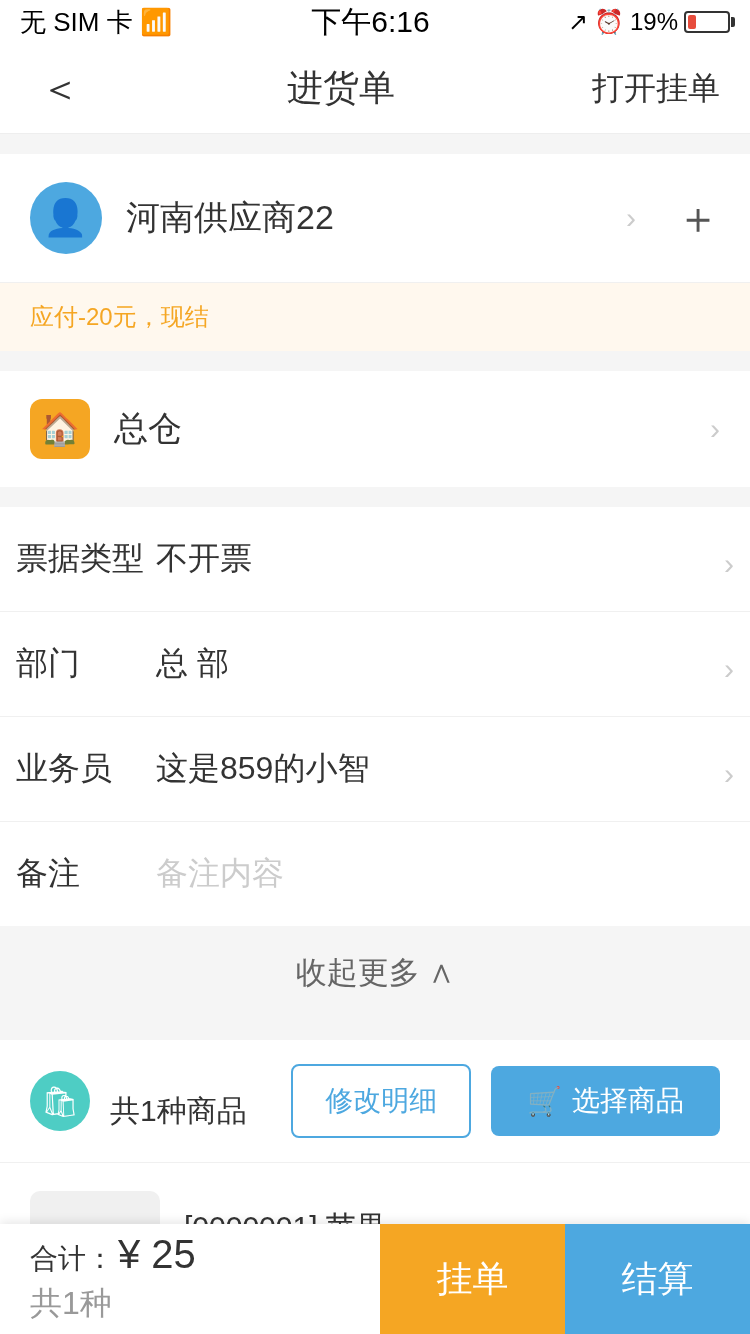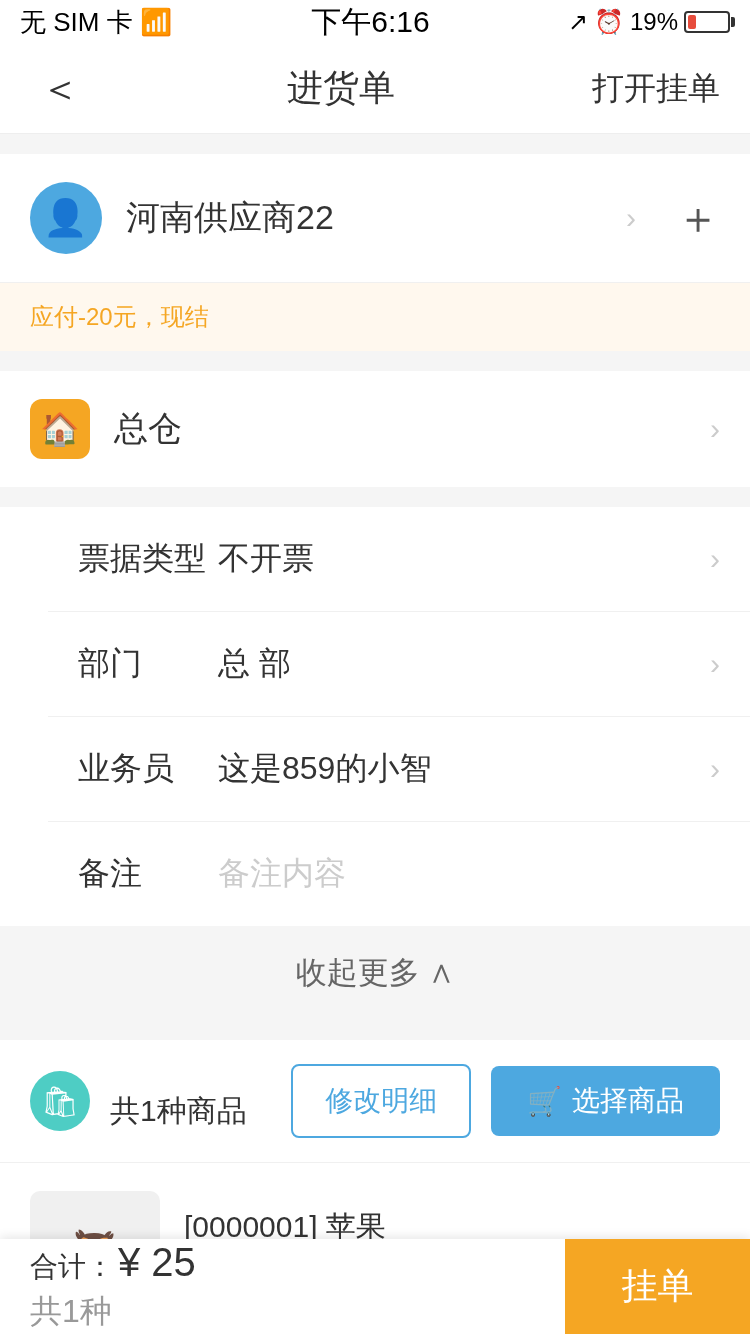--- a/index.html
+++ b/index.html
@@ -102,25 +102,24 @@
       width: 60px; height: 60px; border-radius: 12px;
       background: #f5a623; display: flex; align-items: center; justify-content: center;
       margin-right: 24px; flex-shrink: 0;
     }
     .warehouse-name { flex: 1; font-size: 34px; color: #333; }
 
     
     .form-row {
       background: #fff;
       display: flex;
-      align-items: center;
-      padding: 30px 30px;
+      align-items: flex-end;
+      padding: 30px 16px;
       border-bottom: 1px solid #f0f0f0;
       min-height: 96px;
-      margin-left: 48px;
     }
     .form-label {
       width: 140px; font-size: 32px; color: #333; flex-shrink: 0;
     }
     .form-value { flex: 1; font-size: 32px; color: #333; }
     .form-placeholder { flex: 1; font-size: 32px; color: #ccc; }
     .form-chevron { color: #ccc; font-size: 30px; }
 
     
     .collapse-row {
@@ -175,21 +174,21 @@
     }
     .product-info { flex: 1; }
     .product-name { font-size: 30px; color: #333; margin-bottom: 16px; }
     .product-price { font-size: 30px; color: #333; }
     .price-highlight { color: #4da8e0; }
     .product-menu { font-size: 36px; color: #999; cursor: pointer; padding: 10px; }
 
     
     .bottom-bar {
       position: fixed; bottom: 0; left: 0; width: 750px;
-      height: 95px; background: #fff;
+      height: 110px; background: #fff;
       display: flex; align-items: stretch;
       box-shadow: 0 -2px 10px rgba(0,0,0,0.1);
     }
     .total-section {
       flex: 1; display: flex; flex-direction: column; justify-content: center;
       padding: 0 30px;
     }
     .btn-hang {
       width: 185px; background: #f5a623; color: #fff;
       font-size: 36px; display: flex; align-items: center; justify-content: center;
@@ -317,13 +316,16 @@
   <div class="total-section">
     <div style="display:flex;align-items:baseline;gap:4px;">
       <span style="font-size:28px;color:#333;">合计：</span>
       <span style="font-size:40px;font-weight:400;color:#333;">¥ 25</span>
     </div>
     <div style="font-size:32px;color:#999;margin-top:4px;">共1种</div>
   </div>
   <div class="btn-hang">
     <span>挂单</span>
   </div>
+  <div class="btn-checkout">
+    <span>结算</span>
+  </div>
 </div>
 
 </body></html>

